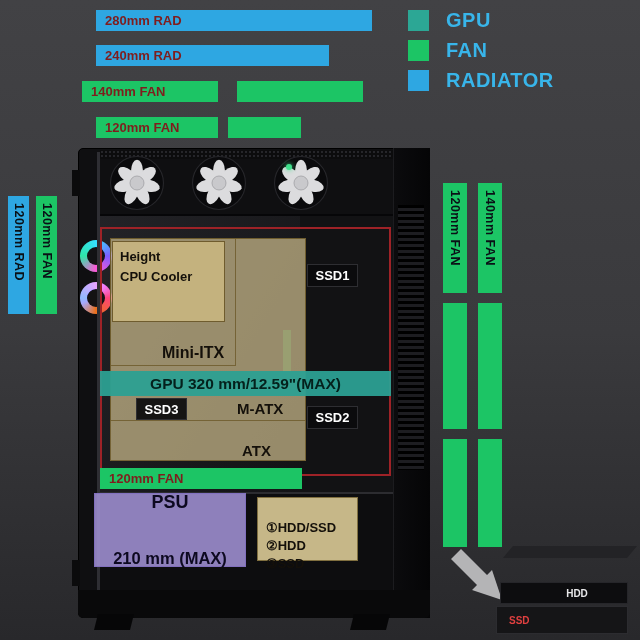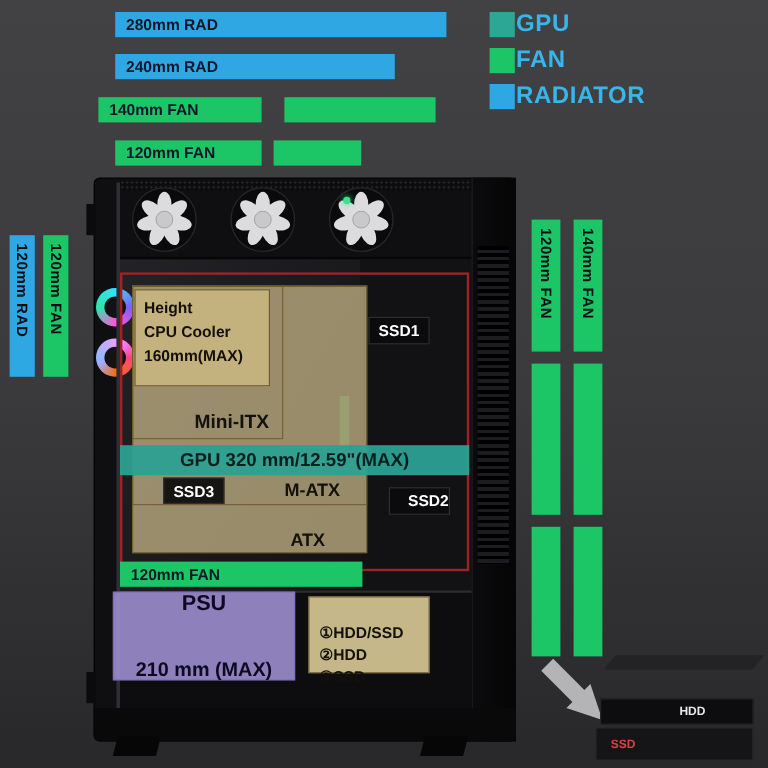--- a/index.html
+++ b/index.html
@@ -4,30 +4,30 @@
 <style>
   html,body{margin:0;padding:0;background:#222;}
   .stage{
     position:relative;width:640px;height:640px;overflow:hidden;
     background:linear-gradient(180deg,#424245 0%,#3a3a3d 52%,#28282b 100%);
     font-family:"Liberation Sans",sans-serif;
   }
   .abs{position:absolute;box-sizing:border-box;}
   
   .hbar{height:21px;display:flex;align-items:center;padding-left:9px;
-        font-size:13px;font-weight:bold;color:#0f172a;white-space:nowrap;}
+        font-size:13px;font-weight:bold;color:#7f1d1d;white-space:nowrap;}
   .hbar.nolabel{padding:0;}
   .vbar{display:flex;justify-content:center;padding-top:7px;
         font-size:12.5px;font-weight:bold;color:#0a1016;}
   .vbar span{writing-mode:vertical-rl;letter-spacing:.5px;}
   .fan-bg{background:#1cc565;}
   .rad-bg{background:#2ea7e2;}
   
   .legend{display:flex;flex-direction:column;gap:7px;}
-  .legend-item{display:flex;align-items:center;gap:1px;}
+  .legend-item{display:flex;align-items:center;gap:17px;}
   .swatch{width:21px;height:21px;}
   .legend-label{font-size:20px;font-weight:600;color:#38b5ea;letter-spacing:.5px;}
   
   .case-body{background:#0f0f11;border:1px solid #000;border-radius:5px;}
   .mesh{background:#0c0c0d;background-image:radial-gradient(#26262a 1px,transparent 1px);background-size:4px 4px;}
   .interior{background:linear-gradient(120deg,#232327 0%,#17171a 55%,#101013 100%);border-top:2px solid #060608;}
   .tray{background:#121214;}
   .frontpanel{background:linear-gradient(90deg,#0b0b0d,#050506);border-left:1px solid #1c1c1f;}
   .vents{background:repeating-linear-gradient(180deg,#000 0 3px,#1d1d21 3px 6px);}
   .shroud{background:#0d0d0f;border-top:2px solid #2c2c30;}
@@ -174,38 +174,37 @@
 
   <div class="abs redline" style="left:100px;top:227px;width:291px;height:249px;"></div>
 
   <div class="abs tanfill" style="left:110px;top:238px;width:196px;height:223px;"></div>
   <div class="abs tanline" style="left:110px;top:238px;width:196px;height:183px;"></div>
   <div class="abs tanline" style="left:110px;top:238px;width:126px;height:128px;"></div>
 
   <div class="abs cpubox" style="left:112px;top:241px;width:113px;height:81px;">
     <span>Height</span>
     <span>CPU Cooler</span>
-    <span>160mm(MAX)</span>
   </div>
 
   <div class="abs ssdbox" style="left:307px;top:264px;width:51px;height:23px;">
       <span>SSD1</span>
     </div>
 
   <div class="abs darklabel" style="left:162px;top:344px;font-size:16px;">Mini-ITX</div>
 
   <div class="abs gpubar" style="left:100px;top:371px;width:291px;height:25px;">
       <span>GPU 320 mm/12.59"(MAX)</span>
     </div>
 
   <div class="abs ssdbox" style="left:136px;top:398px;width:51px;height:22px;">
       <span>SSD3</span>
     </div>
   <div class="abs darklabel" style="left:237px;top:400px;font-size:15px;">M-ATX</div>
-  <div class="abs ssdbox" style="left:324px;top:406px;width:51px;height:23px;justify-content:flex-end;">
+  <div class="abs ssdbox" style="left:307px;top:406px;width:51px;height:23px;">
       <span>SSD2</span>
     </div>
   <div class="abs darklabel" style="left:242px;top:442px;font-size:15px;">ATX</div>
 
   <div class="abs hbar fan-bg" style="left:100px;top:468px;width:202px;">
       <span>120mm FAN</span>
     </div>
 
   <div class="abs psubox" style="left:94px;top:493px;width:152px;height:74px;gap:36px;">
     <span class="l1">PSU</span>

